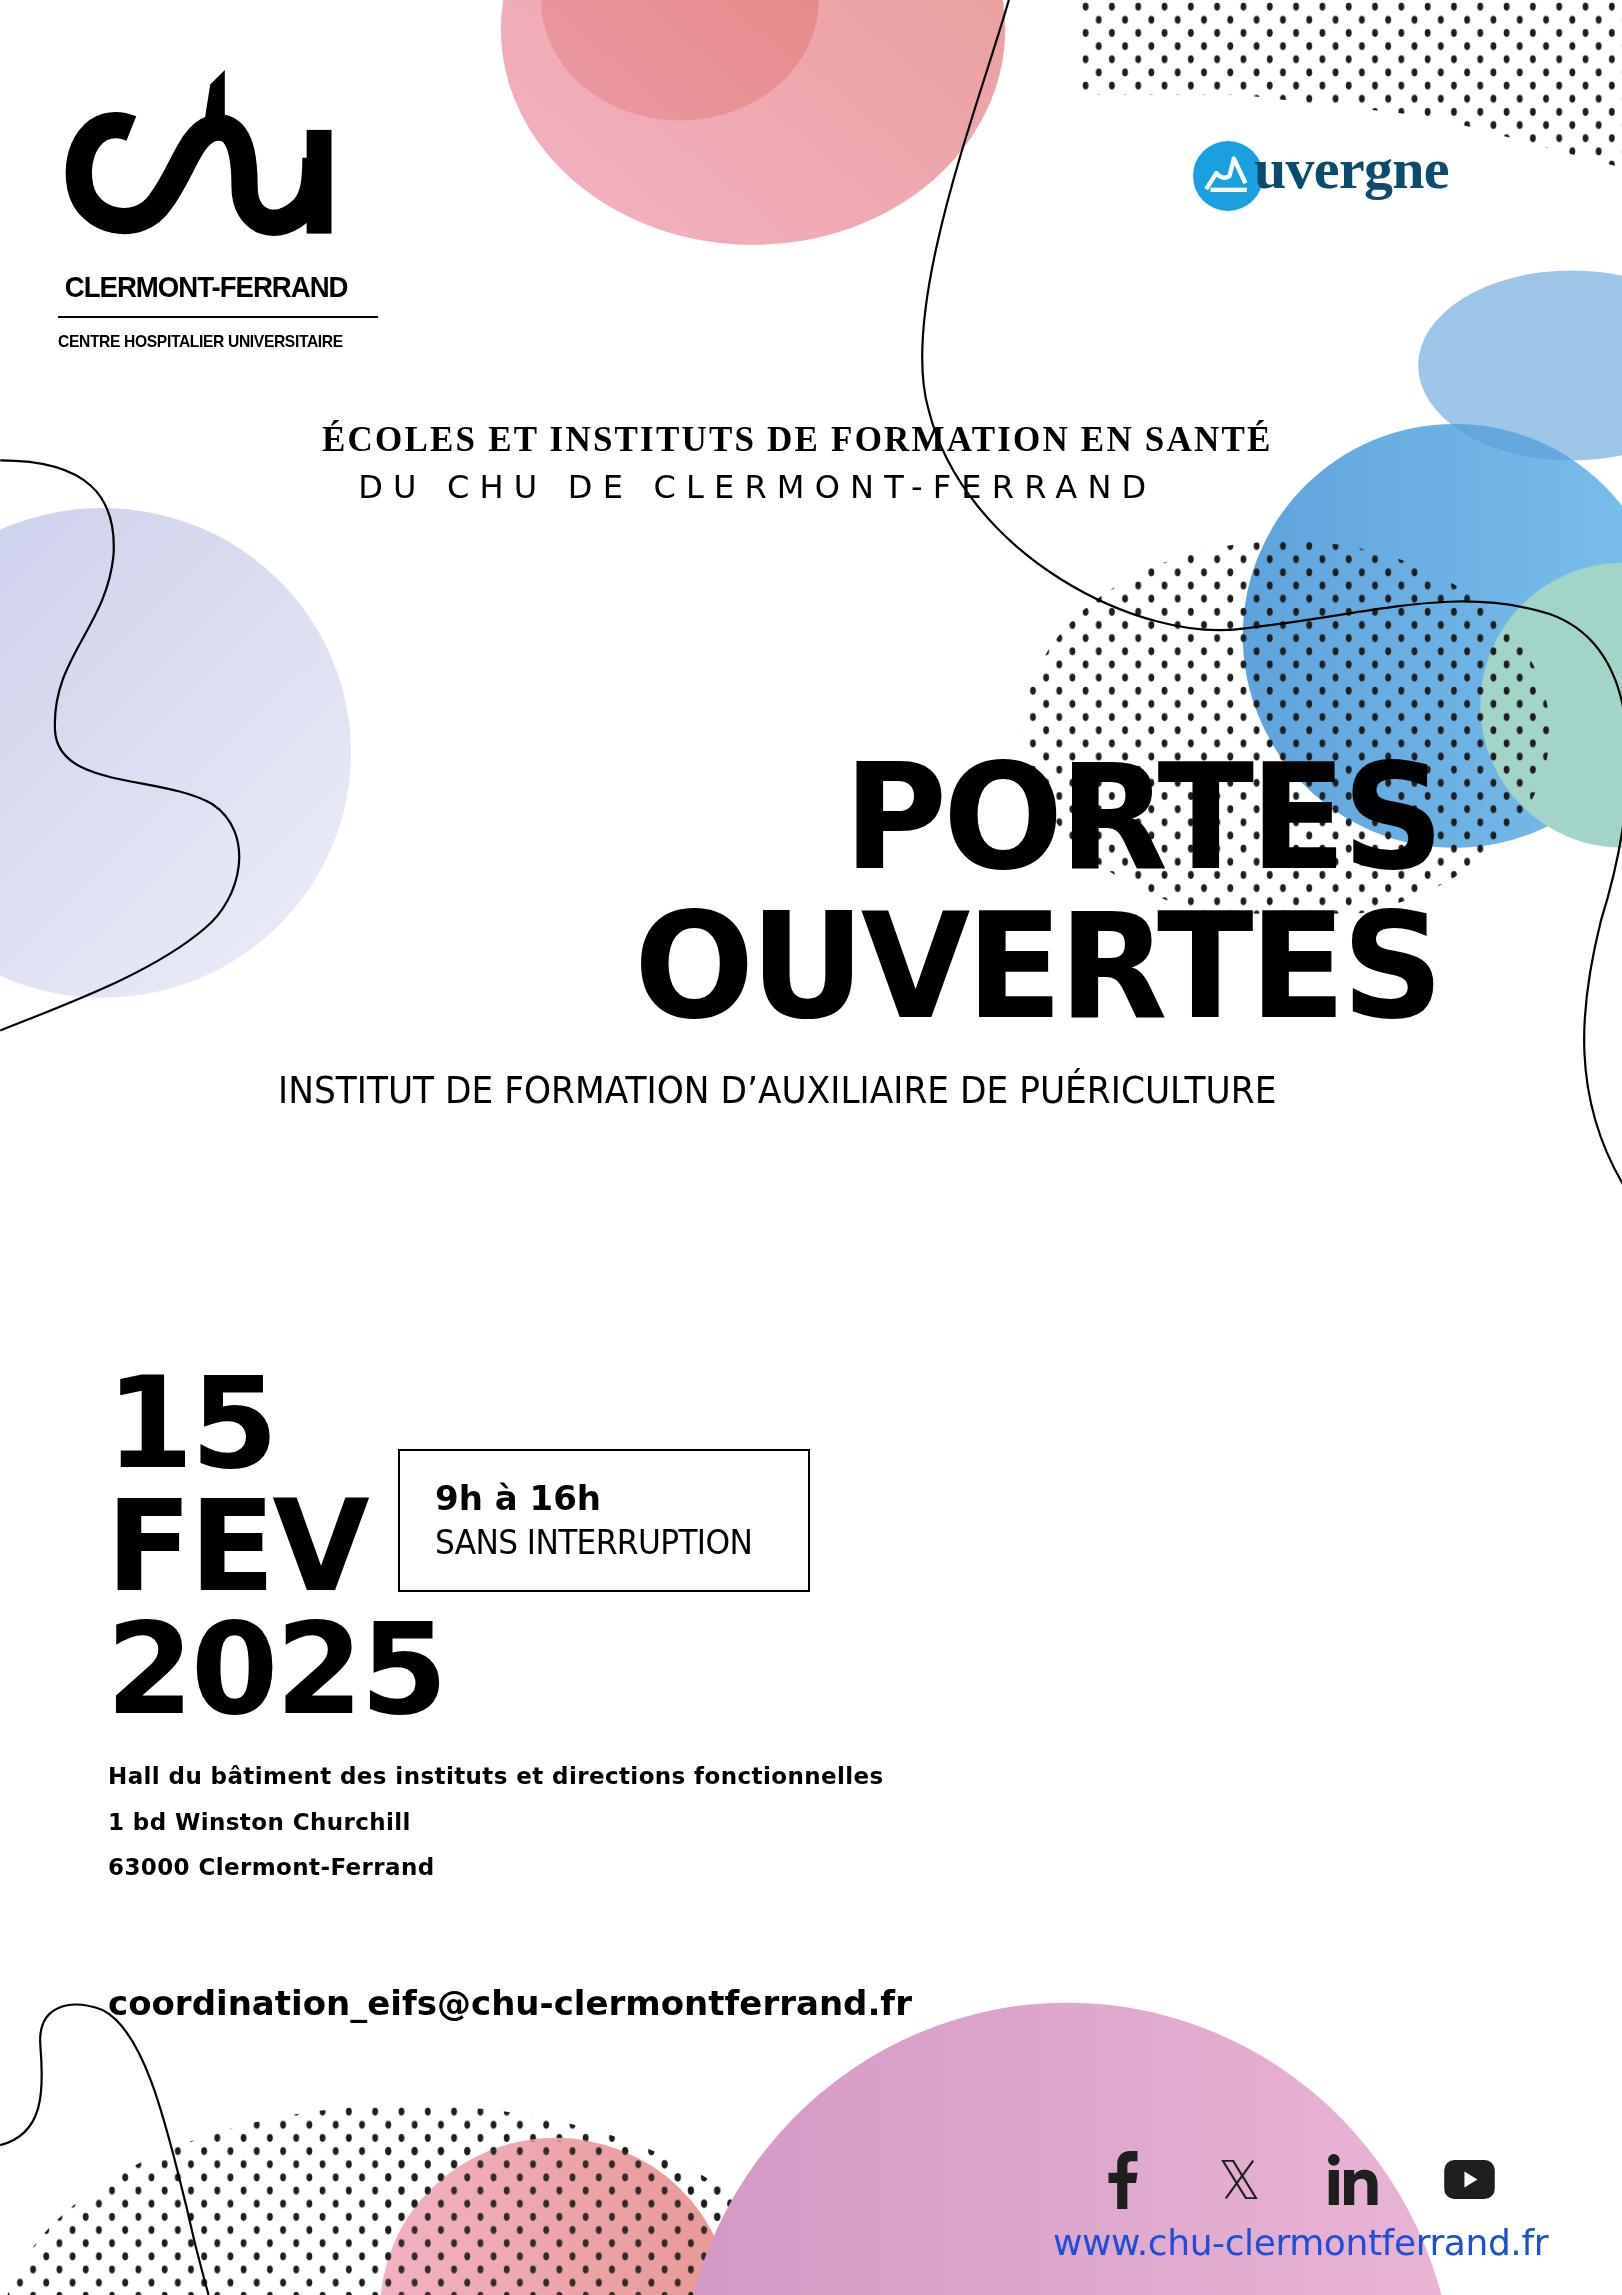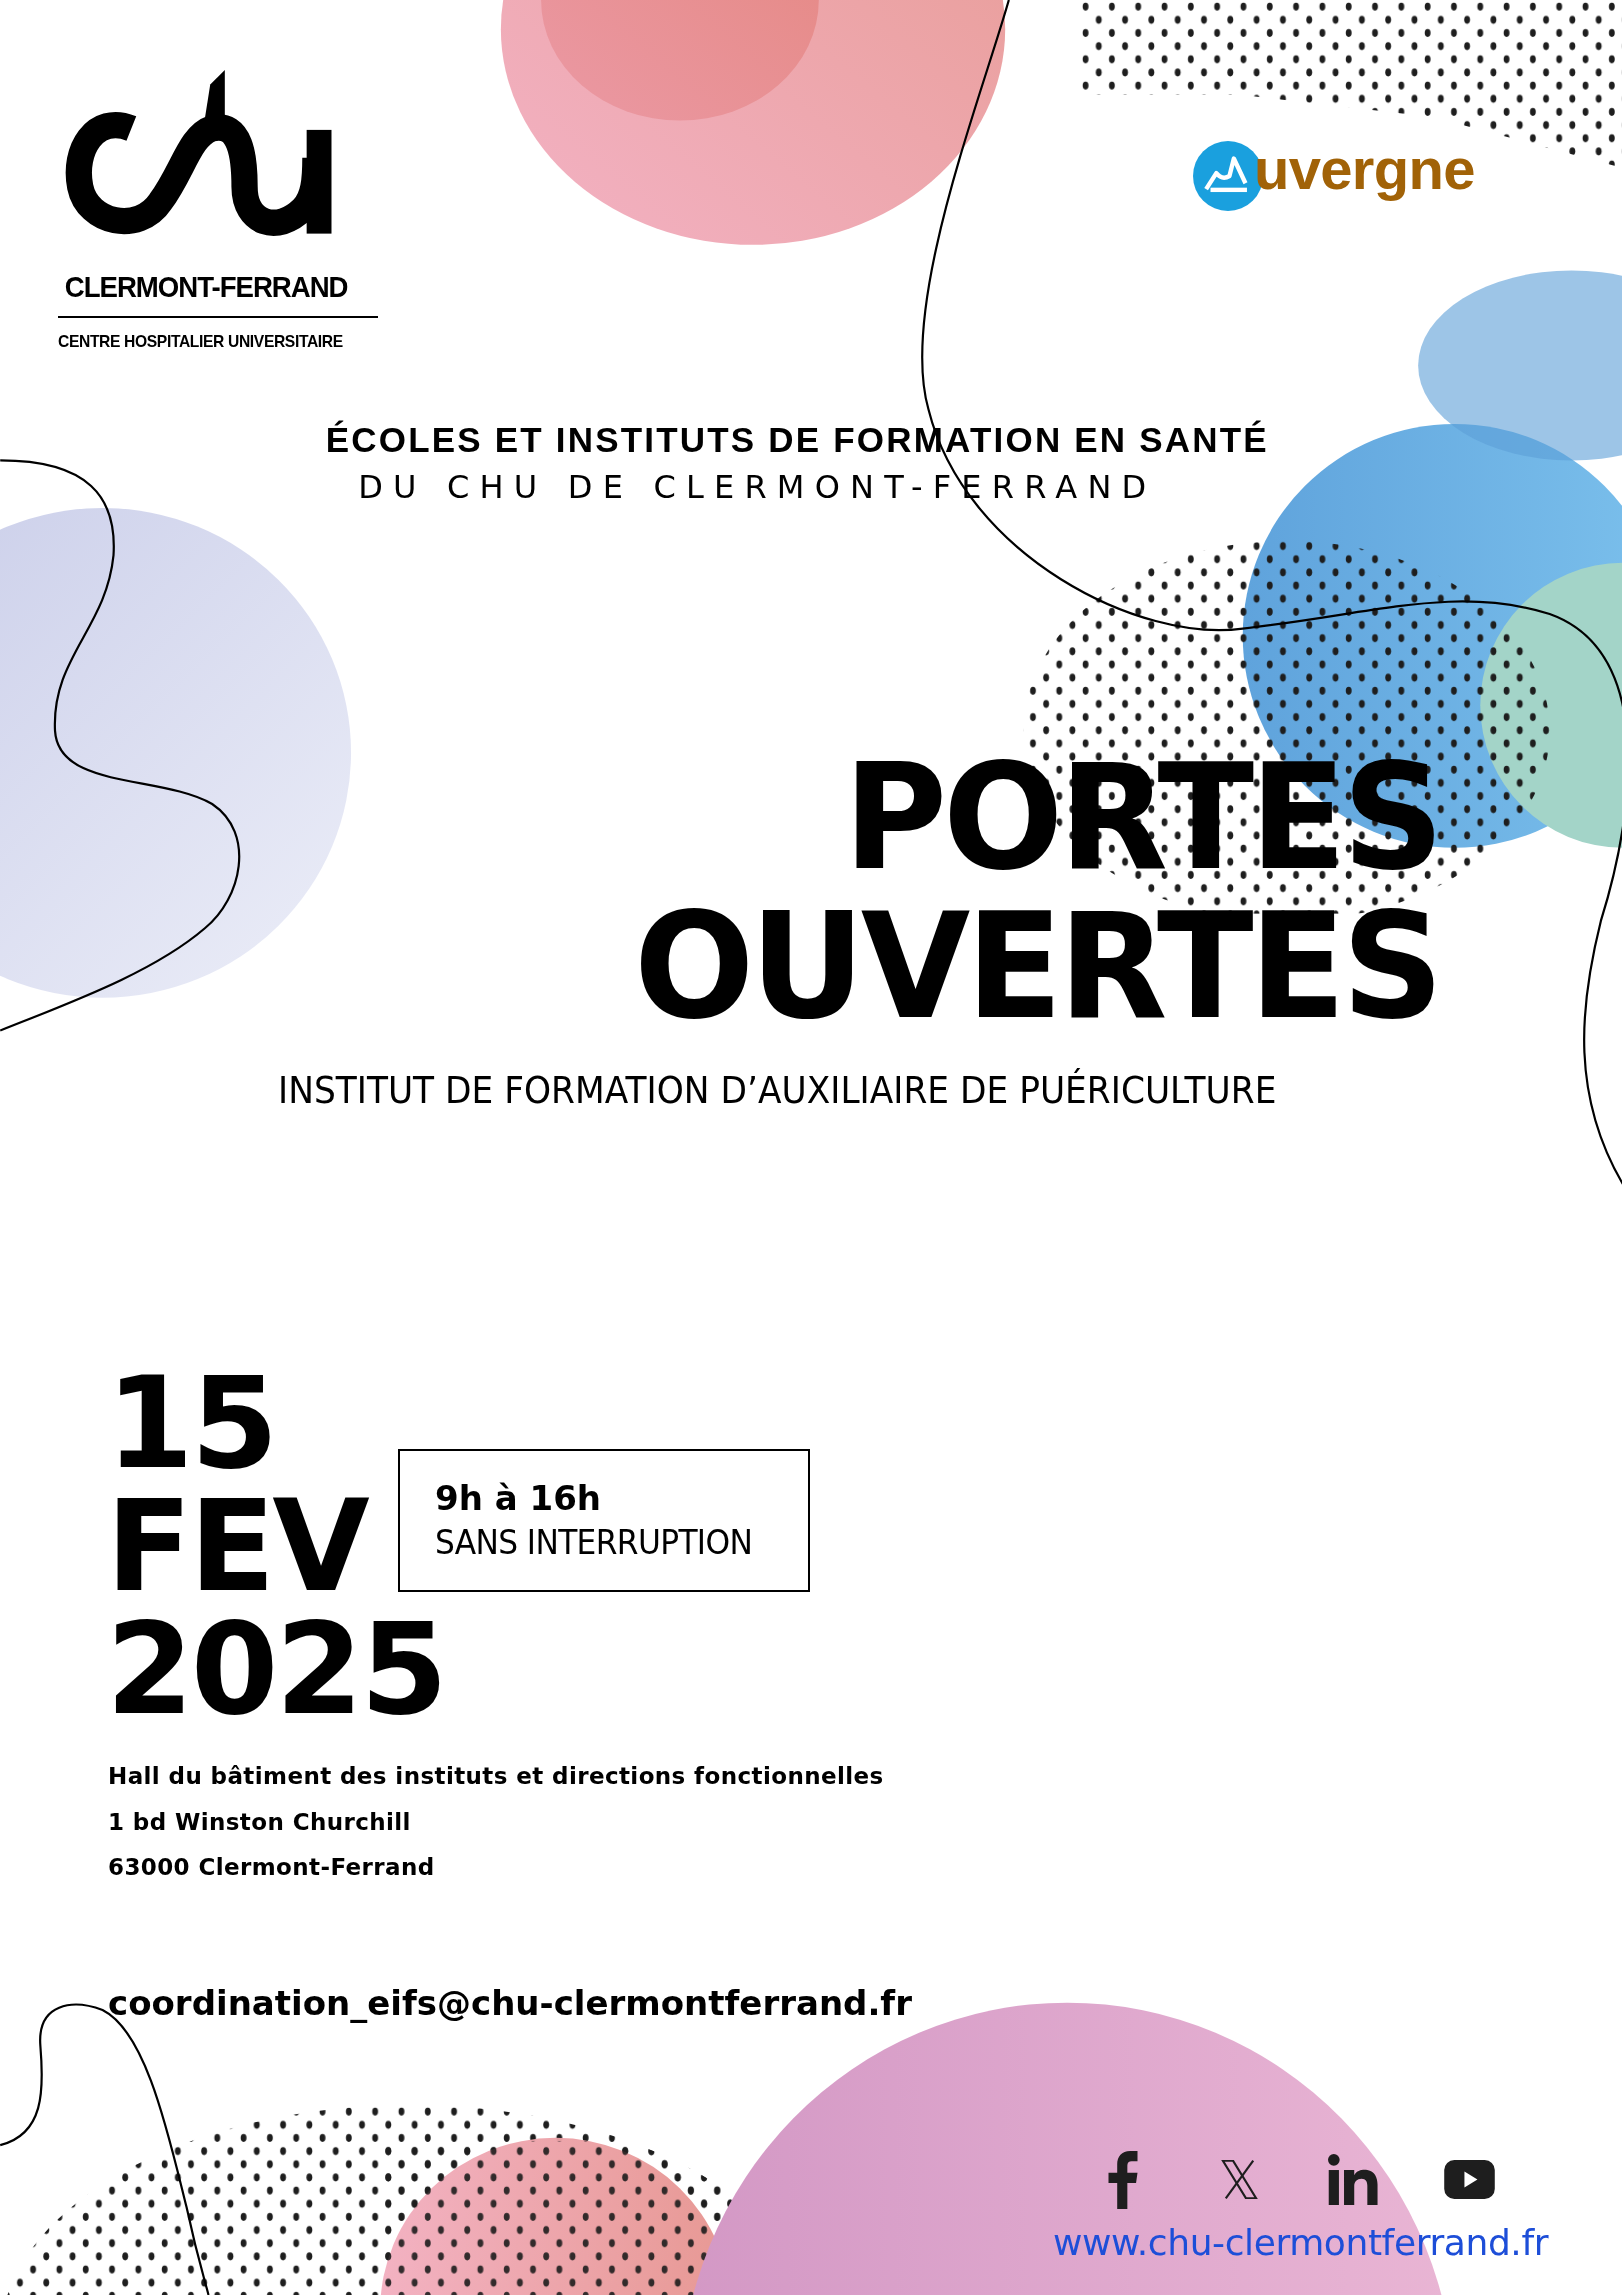--- a/index.html
+++ b/index.html
@@ -5,23 +5,23 @@
   html, body { margin:0; padding:0; }
   body { width:1623px; height:2295px; position:relative; overflow:hidden; background:#ffffff;
          font-family:"Liberation Sans", sans-serif; color:#000; }
   .abs { position:absolute; }
   svg.bg { position:absolute; left:0; top:0; width:1623px; height:2295px; }
   .chu-sub1 { left:58px; top:270px; width:322px; font-family:"Liberation Sans", sans-serif; font-weight:700;
               font-size:30px; letter-spacing:-1.1px; text-align:center; transform:scaleX(0.92); transform-origin:left; white-space:nowrap; }
   .chu-rule { left:58px; top:316px; width:320px; height:2.2px; background:#000; }
   .chu-sub2 { left:58px; top:332px; width:322px; font-weight:700; font-size:17px; letter-spacing:-0.4px;
               white-space:nowrap; transform:scaleX(0.92); transform-origin:left; }
-  .auv-text { left:1254px; top:135px; font-family:Liberation Sans, sans-serif; font-weight:700;
-              font-size:58px; color:#a16207; letter-spacing:-0.7px; }
-  .school1 { left:0; width:1580px; top:420px; text-align:center; font-family:Liberation Sans, sans-serif;
+  .auv-text { left:1254px; top:135px; font-family:Liberation Serif, serif; font-weight:700;
+              font-size:58px; color:#0c4a6e; letter-spacing:-0.7px; }
+  .school1 { left:0; width:1580px; top:420px; text-align:center; font-family:Liberation Serif, serif;
              font-weight:700; font-size:35px; letter-spacing:2.2px; padding-left:14.6px; box-sizing:border-box; }
   .school2 { left:0; width:1500px; top:468px; text-align:center; font-family:"DejaVu Sans", sans-serif;
              font-weight:400; font-size:32px; letter-spacing:10.2px; padding-left:14.6px; box-sizing:border-box; }
   .title { right:183px; text-align:right; font-family:"DejaVu Sans", sans-serif; font-weight:700;
            font-size:146px; letter-spacing:-4.4px; line-height:1; transform:scaleX(0.97); transform-origin:right; }
   .t1 { top:744px; }
   .t2 { top:893px; right:183px; }
   .institute { left:278px; top:1069px; font-family:"DejaVu Sans", sans-serif; font-weight:400; font-size:37px;
                letter-spacing:0px; white-space:nowrap; transform:scaleX(0.93); transform-origin:left; }
   .date { left:106px; font-family:"DejaVu Sans", sans-serif; font-weight:700; font-size:126px; line-height:1; letter-spacing:-2.9px; }

